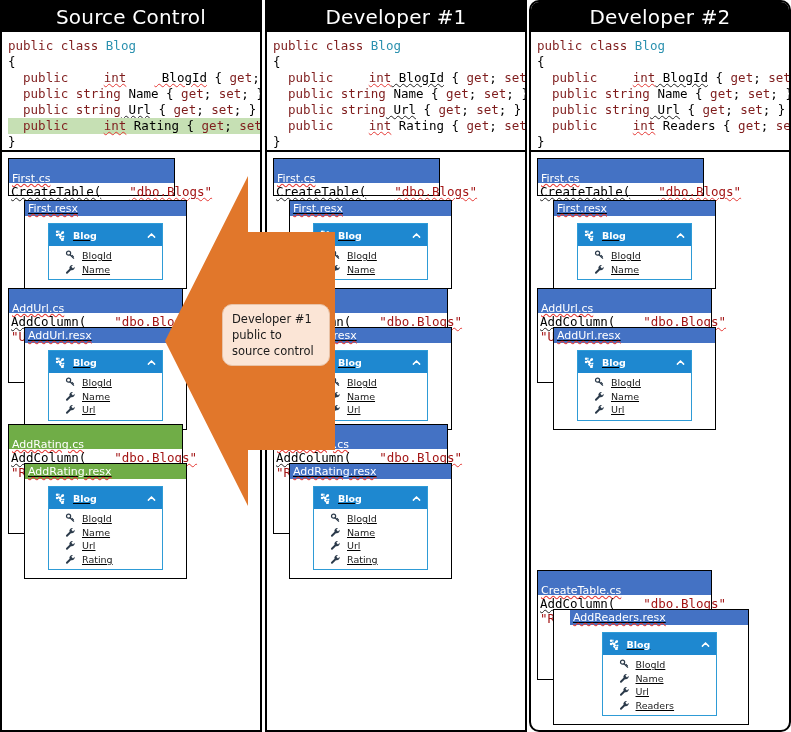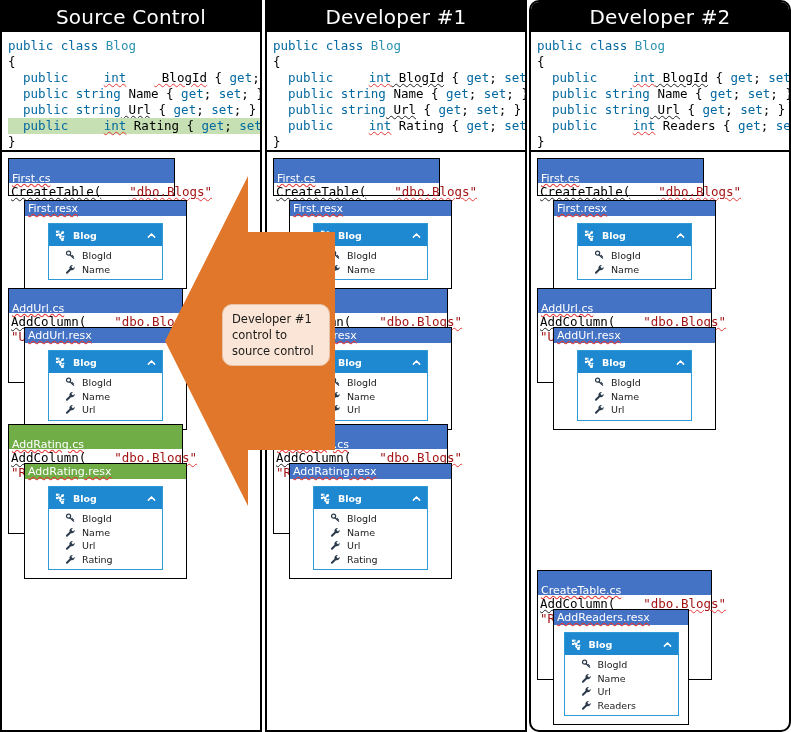--- a/index.html
+++ b/index.html
@@ -17,42 +17,42 @@
   .col-title{height:30px;background:#000;color:#fff;display:flex;
              align-items:center;justify-content:center;
              font-size:20px;font-weight:400;letter-spacing:.2px;
              font-family:"DejaVu Sans",sans-serif;}
 
   
   .code-block{position:relative;margin:0;padding:6px 4px 8px 6px;background:#fff;
               border-bottom:2px solid #000;height:120px;box-sizing:border-box;}
   .code-line{font-family:"DejaVu Sans Mono",monospace;font-size:12.5px;
              line-height:16px;white-space:pre;color:#000;}
-  .kw{color:#0369a1;}
+  .kw{color:#7f1d1d;}
   .type{color:#2B91AF;}
   .hl{background:#C6E0B4;display:inline-block;}
   .squig{text-decoration:underline;text-decoration-style:wavy;
          text-decoration-color:#E53935;text-decoration-thickness:1px;margin-left:28px;}
   .squig-b{text-decoration:underline;text-decoration-style:wavy;
          text-decoration-color:#222;text-decoration-thickness:1px;}
 
   
   .mig{position:absolute;}
   .cs-card{position:absolute;box-sizing:border-box;border:1.5px solid #000;background:#fff;}
   .cs-head{height:18px;box-sizing:border-box;padding:12px 3px;
            background:#4472C4;color:#fff;font-size:11px;line-height:15px;
            font-family:"DejaVu Sans",sans-serif;}
   .cs-head.green{background:#70AD47;}
   .cs-head span{text-decoration:underline;text-decoration-style:wavy;
                 text-decoration-color:#E53935;}
   .cs-body{padding:1px 2px;}
   .cs-body .code-line{font-size:12.5px;line-height:15px;}
   .str{color:#A31515;}
 
-  .resx-card{position:absolute;box-sizing:border-box;border:1.5px solid #000;background:#fff;}
+  .resx-card{position:absolute;box-sizing:border-box;border:1.5px solid #000;background:#fff;text-decoration:underline;}
   .resx-head{height:15px;box-sizing:border-box;padding:0 3px;
              background:#4472C4;color:#fff;font-size:11px;line-height:15px;
              font-family:"DejaVu Sans",sans-serif;}
   .resx-head.green{background:#70AD47;}
   .resx-head span{text-decoration:underline;text-decoration-style:wavy;
                   text-decoration-color:#E53935;}
   .resx-body{padding:7px 8px 8px 8px;display:flex;justify-content:center;}
 
   
   .tbl{width:115px;border:1px solid #2E9BD6;box-sizing:border-box;background:#F7F9FB;}
@@ -536,21 +536,21 @@
           </div>
         </div>
         <div class="mig" style="left: 0px; top: 418px; width: 258px;">
           <div class="cs-card" style="left: 6px; top: 0px; width: 175px; height: 110px;">
             <div class="cs-head"><span>CreateTable.cs</span></div>
             <div class="cs-body">
               <div class="code-line"><span class="squig-b">AddColumn(</span><span class="str squig">"dbo.Blogs"</span></div>
               <div class="code-line"><span class="str">"R</span></div>
             </div>
           </div>
-          <div class="resx-card" style="left: 22px; top: 39px; width: 136px;">
+          <div class="resx-card" style="left: 22px; top: 39px; width: 196px; padding-left: 16px;">
             <div class="resx-head"><span>AddReaders.resx</span></div>
             <div class="resx-body">
               <div class="tbl">
                 <div class="tbl-head">
                   <svg class="ico" viewBox="0 0 16 16">
                     <path fill="#ffffff" d="M4.3 1.2 L6.6 1.2 L6.6 3.3 L5.6 4.3 L7.4 6.1 L9.0 4.5 a1.9 1.9 0 1 1 1.3 1.3 L8.7 7.4 L10.5 9.2 L11.5 8.2 L13.6 8.2 L13.6 10.5 L11.5 10.5 L10.5 9.5 L8.7 11.3 L10.3 12.9 a1.9 1.9 0 1 1 -1.3 1.3 L7.4 12.6 L5.6 10.8 L6.6 9.8 L6.6 7.7 L4.3 7.7 L4.3 5.6 L5.3 4.6 L5.3 3.3 Z"></path>
                     <circle cx="3" cy="2.6" r="1.8" fill="#ffffff"></circle>
                     <circle cx="3" cy="7.2" r="1.8" fill="#ffffff"></circle>
                     <circle cx="11.7" cy="3.4" r="1.6" fill="#ffffff"></circle>
                     <circle cx="11.7" cy="12.4" r="1.6" fill="#ffffff"></circle>
@@ -598,17 +598,17 @@
     </div>
 
   <div class="arrow-wrap">
     <svg width="170" height="330" viewBox="0 0 170 330">
       <polygon points="83,0 83,56 170,56 170,274 83,274 83,330 0,165" fill="#E1772B"></polygon>
     </svg>
   </div>
 
   <div class="callout">
     <div>Developer #1</div>
-    <div>control to</div>
+    <div>public to</div>
     <div>source control</div>
   </div>
 
 </div>
 
 </body></html>

